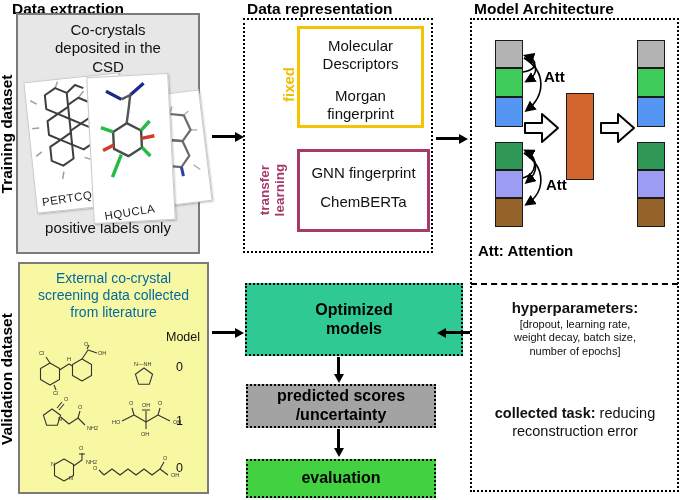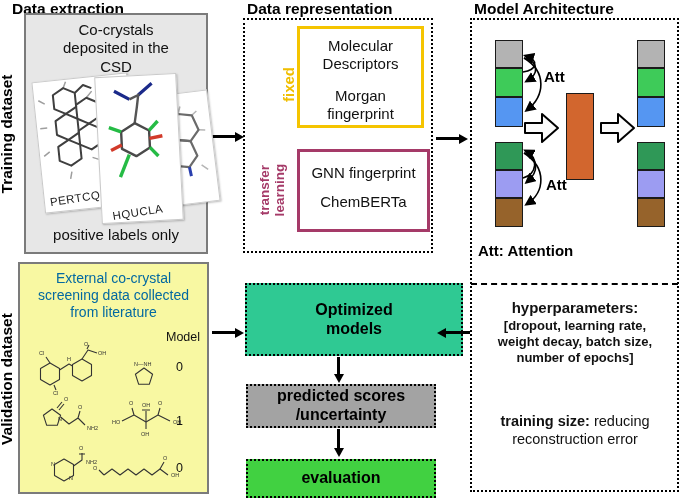--- a/index.html
+++ b/index.html
@@ -11,21 +11,21 @@
   .side-label { position:absolute; font-size:15.5px; font-weight:bold; text-align:center;
                 transform:rotate(-90deg); white-space:nowrap; }
 
   .box-solid { position:absolute; border:2px solid #7b7b7b; }
   .gray-box { background:#e7e7e7; }
   .yellow-box { background:#f8f8a2; }
   .dotted-box { position:absolute; border:2px dotted #000; background:#fff; }
 
   .center-text { text-align:center; white-space:pre-line; }
   .tbox-title { padding-top:6px; font-size:15px; line-height:1.22; color:#111; }
-  .tbox-footer { position:absolute; bottom:9px; left:0; right:0; text-align:center; font-size:15px; color:#111; }
+  .tbox-footer { position:absolute; bottom:16px; left:0; right:0; text-align:center; font-size:15px; color:#111; }
   .vbox-title { padding-top:6px; font-size:14px; line-height:1.22; color:#0369a1;text-align:center; }
 
   .crystal-card { position:absolute; background:#fff; border:1px solid #c9c9c9;
                   box-shadow:1px 1px 2px rgba(0,0,0,.25); }
   .crystal-label { position:absolute; font-size:11.5px; color:#222; letter-spacing:.5px; }
 
   .rep-box { position:absolute; background:#fff; text-align:center; }
   .rep-gold { border:3px solid #f5c400; }
   .rep-magenta { border:3px solid #a53a68; }
   .rep-box .grp { font-size:15px; line-height:1.2; color:#111; white-space:pre-line; }
@@ -49,41 +49,41 @@
   .arr-d::after { content:""; position:absolute; top:100%; left:50%; transform:translateX(-50%);
                   border-top:9px solid #000; border-left:5.5px solid transparent; border-right:5.5px solid transparent; }
 
   .att-label { position:absolute; font-size:15px; font-weight:bold; color:#000; }
   .att-legend { position:absolute; font-size:15px; font-weight:bold; color:#000; }
 
   .dashed-divider { position:absolute; border-top:2px dashed #000; }
 
   .hyper { position:absolute; text-align:center; color:#111; }
   .hyper .h-title { font-size:15px; font-weight:bold; }
-  .hyper .h-lines { font-size:13px; line-height:1.22; white-space:pre-line; margin-top:2px;font-weight:bold; }
+  .hyper .h-lines { font-size:11px; line-height:1.22; white-space:pre-line; margin-top:2px; }
   .hyper .h-task { margin-top:46px; font-size:14.5px; line-height:1.25; width:175px; margin-left:auto; margin-right:auto; }
 
   .label-hdr { position:absolute; font-size:12.5px; color:#111; }
   .row-label { position:absolute; font-size:12.5px; color:#111; }
 
   svg text { font-family:"Liberation Sans", sans-serif; }
 </style>
 </head>
 <body>
 
 <div class="canvas">
 
   <div class="hdr" style="left:12px; top:0px;">Data extraction</div>
   <div class="hdr" style="left:247px; top:0px;">Data representation</div>
   <div class="hdr" style="left:474px; top:0px;">Model Architecture</div>
 
   <div class="side-label" style="left:-88px; top:125px; width:190px;">Training dataset</div>
   <div class="side-label" style="left:-88px; top:370px; width:190px;">Validation dataset</div>
 
-  <div class="box-solid gray-box" style="left:16px; top:13px; width:184px; height:241px;margin-left:8px;">
+  <div class="box-solid gray-box" style="left:16px; top:13px; width:184px; height:241px;">
     <div class="center-text tbox-title">Co-crystals
 deposited in the
 CSD</div>
 
     <div class="crystal-card" style="left:12px; top:62px; width:96px; height:132px; transform:rotate(-6deg); z-index:1;">
       <svg width="92" height="112" viewBox="0 0 92 112">
         <g fill="none" stroke="#9e9e9e" stroke-width="1.5">
           <path d="M30 8 L33 2 M52 20 L58 14 M10 22 L4 18 M10 46 L3 46 M10 70 L4 74 M30 92 L28 99 M52 80 L59 83 M62 32 L69 29 M64 56 L71 58"></path>
         </g>
         <g fill="none" stroke="#3f3f3f" stroke-width="2" stroke-linejoin="round">
@@ -207,21 +207,21 @@
   <div class="block" style="left:637px; top:170px; height:28px; background:#9c9cf2;"></div>
   <div class="block" style="left:637px; top:198px; height:29px; background:#96632b;"></div>
 
   <div class="att-legend" style="left:478px; top:242px;">Att: Attention</div>
 
   <div class="hyper" style="left:478px; top:299px; width:194px;">
     <div class="h-title">hyperparameters:</div>
     <div class="h-lines">[dropout, learning rate,
 weight decay, batch size,
 number of epochs]</div>
-    <div class="h-task"><b>training size:</b><span> reducing reconstruction error</span></div>
+    <div class="h-task"><b>collected task:</b><span> reducing reconstruction error</span></div>
   </div>
 
   <div class="box-solid yellow-box" style="left:18px; top:262px; width:191px; height:232px;">
     <div class="center-text vbox-title">External co-crystal
 screening data collected
 from literature</div>
     <div class="label-hdr" style="left:146px; top:66px;">Model</div>
 
     <svg style="position:absolute; left:6px; top:78px;" width="176" height="150" viewBox="0 0 176 150">
       <g fill="none" stroke="#333" stroke-width="1.1" stroke-linejoin="round">

